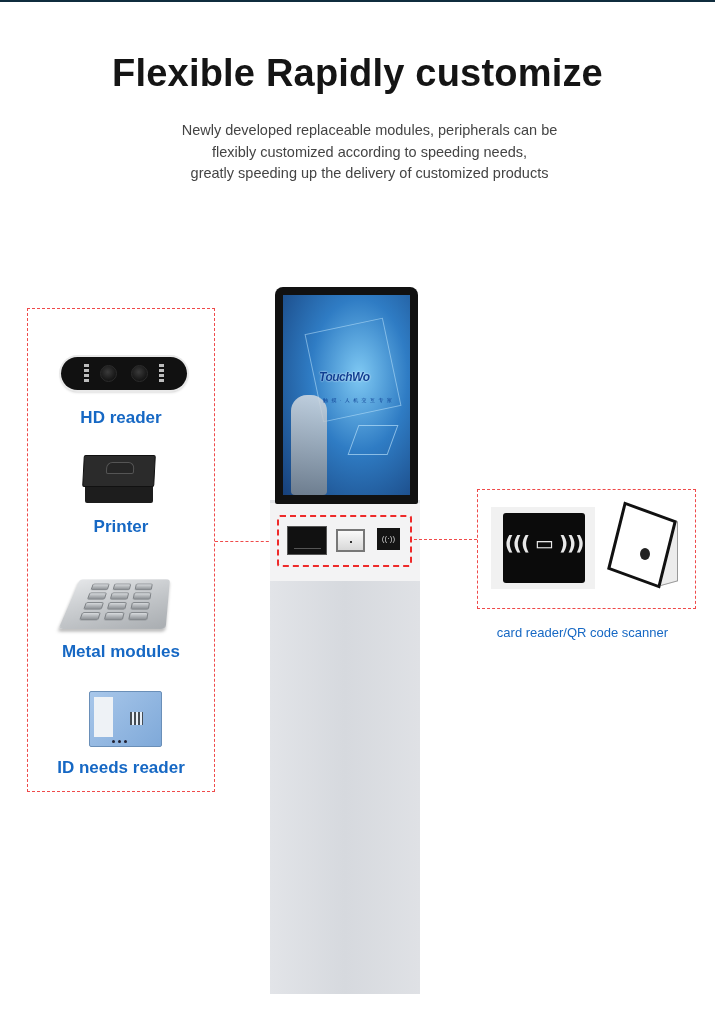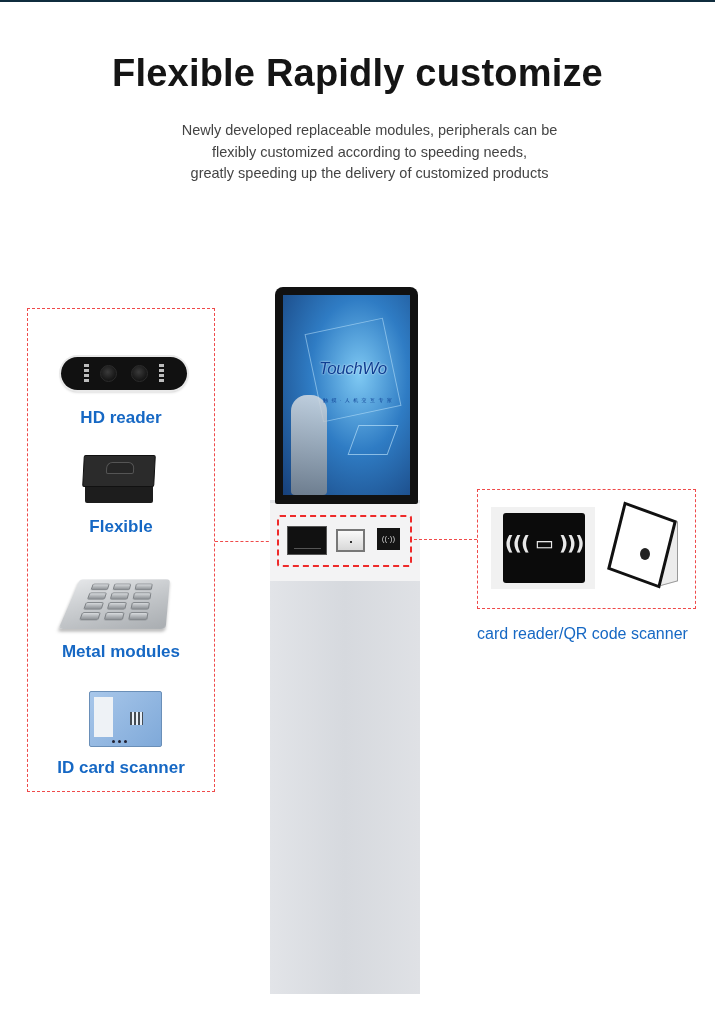--- a/index.html
+++ b/index.html
@@ -17,21 +17,21 @@
   .dash-box { position: absolute; border: 1.5px dashed #ef4a4a; }
   .dash-h { position: absolute; height: 0; border-top: 1.5px dashed #ef4a4a; }
   .left-box { left: 27px; top: 308px; width: 188px; height: 484px; }
   .right-box { left: 477px; top: 489px; width: 219px; height: 120px; }
   .link-left { left: 215px; top: 541px; width: 64px; }
   .link-right { left: 414px; top: 539px; width: 63px; }
 
   .item-label { position: absolute; width: 188px; left: 27px; text-align: center;
                 font-size: 17px; font-weight: 600; color: #1668c4; }
   .right-label { position: absolute; left: 455px; width: 255px; top: 625px; text-align: center;
-                 font-size: 16px; font-weight: 500; color: #1668c4; white-space: nowrap; }
+                 font-size: 13px; font-weight: 500; color: #1668c4; white-space: nowrap; }
 
   
   .camera { position: absolute; left: 61px; top: 357px; width: 126px; height: 33px;
             background: #111; border-radius: 17px; box-shadow: 0 0 0 2px #e9e9e9, 0 2px 3px rgba(0,0,0,0.25); }
   .cam-leds { position: absolute; top: 7px; width: 5px; display: flex; flex-direction: column; gap: 2px; }
   .cam-leds span { display: block; width: 5px; height: 3px; background: #bdbdbd; }
   .cam-lens { position: absolute; top: 8px; width: 17px; height: 17px; border-radius: 50%;
               background: radial-gradient(circle at 45% 40%, #3a3a3a, #151515 70%); border: 1px solid #2b2b2b; }
 
   
@@ -63,21 +63,21 @@
   .kiosk-module-panel { position: absolute; left: 270px; top: 503px; width: 150px; height: 78px; background: #f3f3f4; }
   .kiosk-screen-frame { position: absolute; left: 275px; top: 287px; width: 143px; height: 217px;
                         background: #111; border-radius: 8px 8px 2px 2px; }
   .kiosk-screen { position: absolute; left: 283px; top: 295px; width: 127px; height: 200px;
                   background: radial-gradient(ellipse at 60% 40%, #7fc9f3 0%, #2f7cc4 45%, #17407a 100%); overflow: hidden; }
   .screen-glow { position: absolute; left: 30px; top: 30px; width: 80px; height: 90px; border: 1px solid rgba(200,235,255,0.5);
                  transform: rotate(-12deg); }
   .screen-glow2 { position: absolute; left: 70px; top: 130px; width: 40px; height: 30px; border: 1px solid rgba(200,235,255,0.6); transform: skewX(-20deg); }
   .robot-hand { position: absolute; left: 8px; top: 100px; width: 36px; height: 100px;
                 background: linear-gradient(180deg, #d6dce2, #7c8690); border-radius: 16px 16px 4px 4px; opacity: 0.85; }
-  .brand { position: absolute; left: 36px; top: 64px; font-size: 17px; font-weight: 400; color: #0e3f93;
+  .brand { position: absolute; left: 36px; top: 75px; font-size: 12px; font-weight: 700; color: #0e3f93;
            font-style: italic; letter-spacing: -0.5px; text-shadow: 0 0 2px #fff; }
   .brand-sub { position: absolute; left: 40px; top: 102px; font-size: 5px; color: #0e3f93; letter-spacing: 1px; }
 
   .module-box { position: absolute; left: 277px; top: 515px; width: 135px; height: 52px; border: 2px dashed #ee2a2a; border-radius: 3px; }
   .mod-printer { position: absolute; left: 287px; top: 526px; width: 40px; height: 29px; background: #111; border: 1px solid #555; }
   .mod-printer::after { content: ""; position: absolute; left: 6px; bottom: 5px; width: 27px; height: 1px; background: #555; }
   .mod-scanner { position: absolute; left: 336px; top: 529px; width: 29px; height: 23px; background: linear-gradient(#fafafa, #d8d8d8); border: 2px solid #777; }
   .mod-scanner::after { content: ""; position: absolute; left: 12px; top: 10px; width: 2px; height: 2px; background: #333; }
   .mod-nfc { position: absolute; left: 377px; top: 528px; width: 23px; height: 22px; background: #141414; color: #ccc;
              font-size: 8px; line-height: 22px; text-align: center; }
@@ -125,21 +125,21 @@
     </div>
 </div>
 <div class="item-label" style="top:408px">HD reader</div>
 
 <div class="printer">
   <div class="body"></div>
   <div class="lid">
       <div class="slot"></div>
     </div>
 </div>
-<div class="item-label" style="top:517px">Flexible</div>
+<div class="item-label" style="top:517px">Printer</div>
 
 <div class="keypad">
   <div class="keys">
     <span></span>
       <span></span>
       <span></span>
     <span></span>
       <span></span>
       <span></span>
     <span></span>
@@ -154,21 +154,21 @@
 
 <div class="idreader">
   <div class="sticker"></div>
   <div class="qr"></div>
   <div class="dots">
       <span></span>
       <span></span>
       <span></span>
     </div>
 </div>
-<div class="item-label" style="top:758px">ID card scanner</div>
+<div class="item-label" style="top:758px">ID needs reader</div>
 
 <div class="kiosk-column"></div>
 <div class="kiosk-module-panel"></div>
 <div class="kiosk-screen-frame"></div>
 <div class="kiosk-screen">
   <div class="screen-glow"></div>
   <div class="screen-glow2"></div>
   <div class="robot-hand"></div>
   <div class="brand">TouchWo</div>
   <div class="brand-sub">触 摸 · 人 机 交 互 专 家</div>

